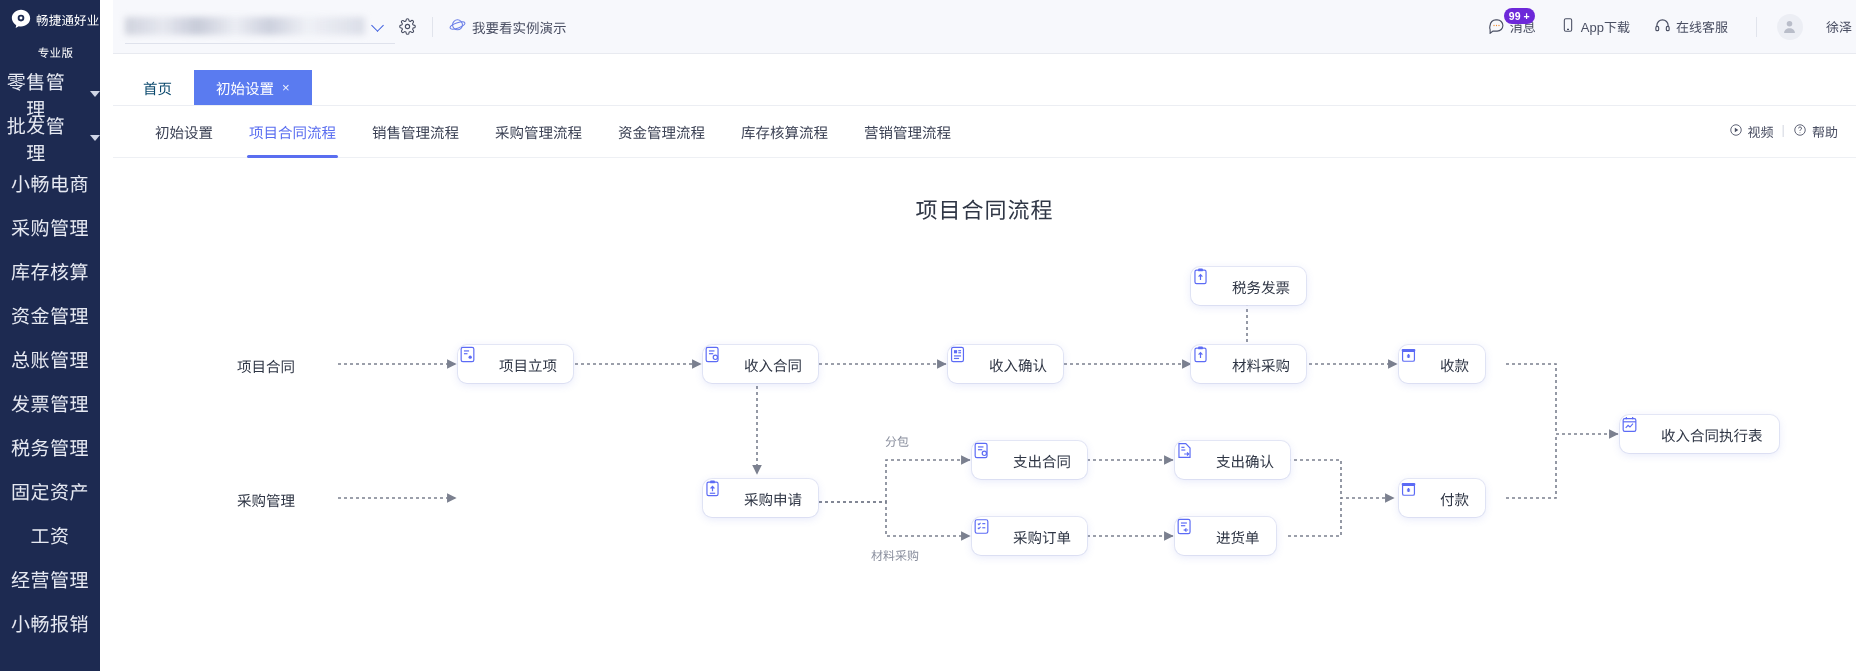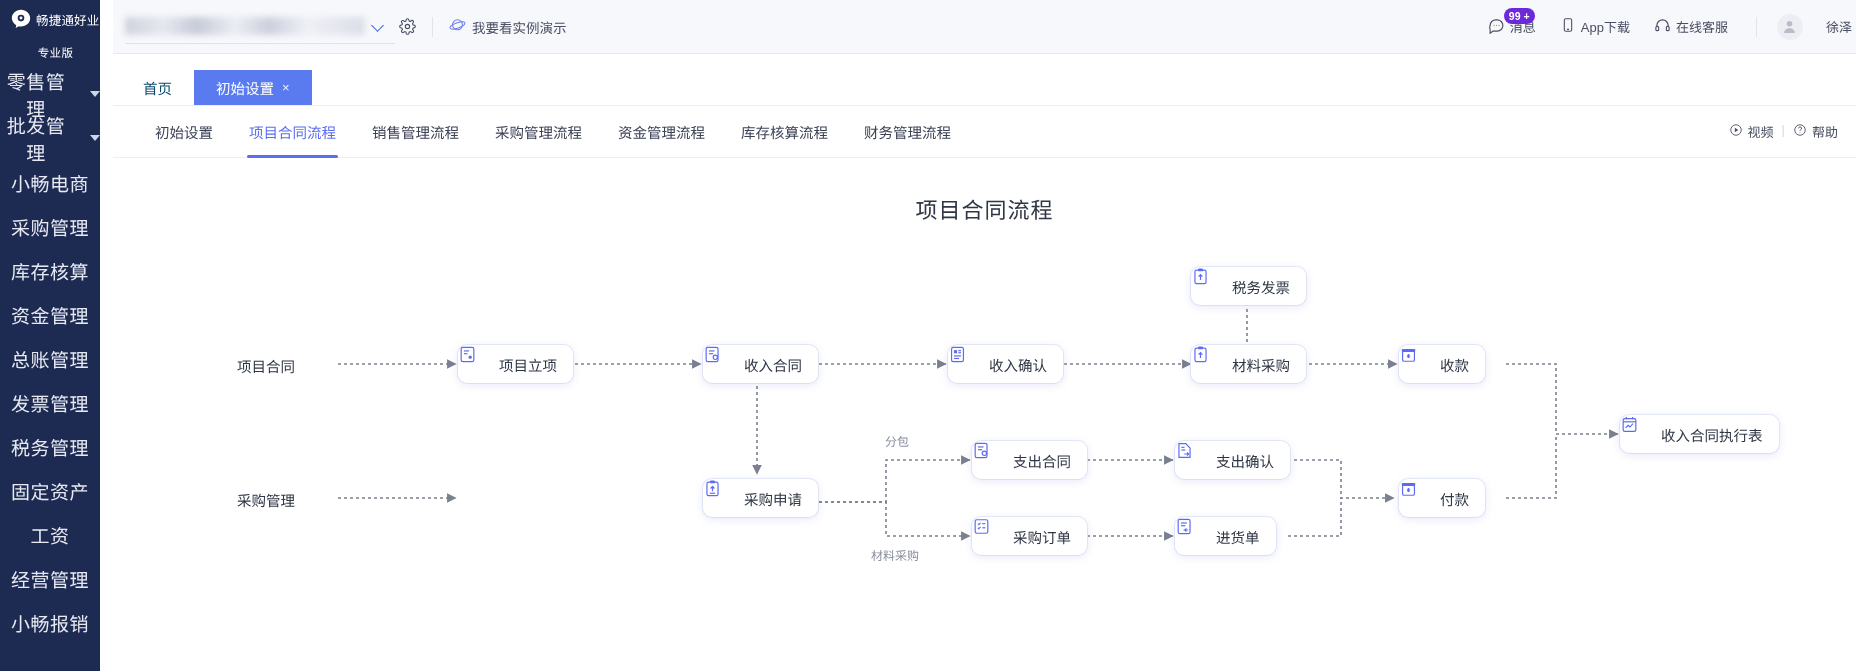--- a/index.html
+++ b/index.html
@@ -338,21 +338,21 @@
       <div class="stab">
           <span>采购管理流程</span>
         </div>
       <div class="stab">
           <span>资金管理流程</span>
         </div>
       <div class="stab">
           <span>库存核算流程</span>
         </div>
       <div class="stab">
-          <span>财务管理流程</span>
+          <span>营销管理流程</span>
         </div>
 
       <div class="subtabs-right">
         <span class="sr-item">
           <span>
             <svg viewBox="0 0 24 24" width="14" height="14" fill="none" stroke="#4a4f63" stroke-width="1.5">
               <circle cx="12" cy="12" r="9"></circle>
               <path d="M10 8.2l6 3.8-6 3.8z" fill="#4a4f63" stroke="none"></path>
             </svg>
           </span>

